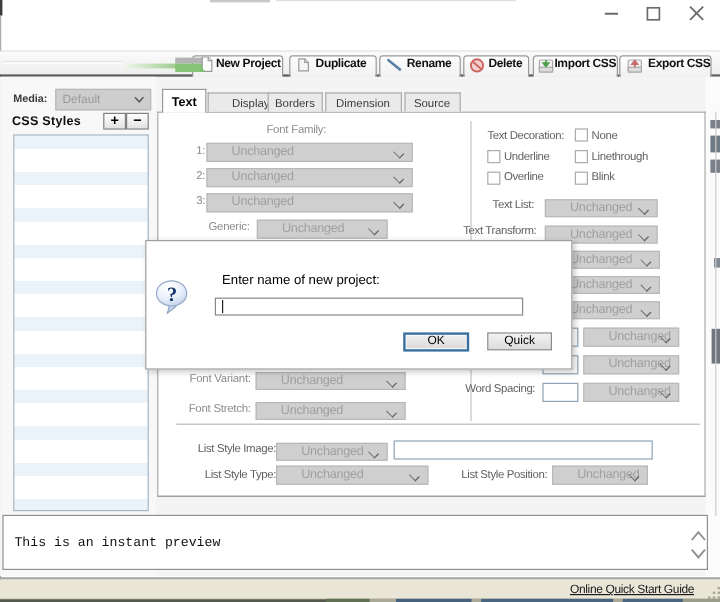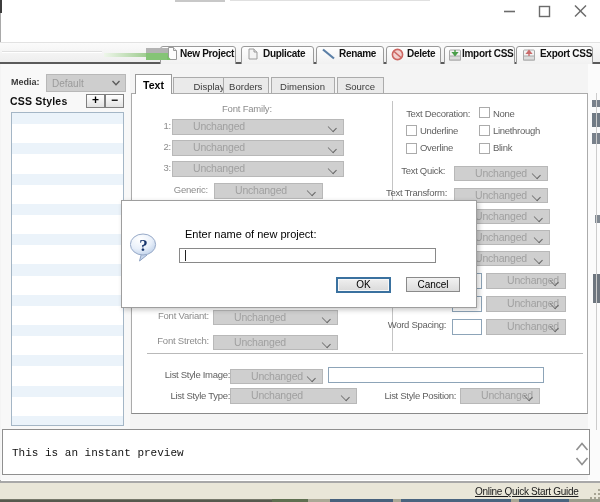--- a/index.html
+++ b/index.html
@@ -147,21 +147,21 @@
   <div class="lbl2" style="left:493px;top:108px;text-align:left;">None</div>
   <div class="cb" style="left:406px;top:125px;"></div>
   <div class="lbl2" style="left:420px;top:125px;text-align:left;">Underline</div>
   <div class="cb" style="left:479px;top:125px;"></div>
   <div class="lbl2" style="left:493px;top:125px;text-align:left;">Linethrough</div>
   <div class="cb" style="left:406px;top:143px;"></div>
   <div class="lbl2" style="left:420px;top:142px;text-align:left;">Overline</div>
   <div class="cb" style="left:479px;top:143px;"></div>
   <div class="lbl2" style="left:493px;top:142px;text-align:left;">Blink</div>
 
-  <div class="lbl2" style="left:345px;top:165px;width:100px;">Text Quick:</div>
+  <div class="lbl2" style="left:345px;top:165px;width:100px;">Text List:</div>
   <div class="dd" style="left:454px;top:166px;width:94px;height:15px;">Unchanged</div>
   <div class="lbl2" style="left:347px;top:187px;width:100px;">Text Transform:</div>
   <div class="dd" style="left:454px;top:188px;width:94px;height:15px;">Unchanged</div>
 
   <div class="dd" style="left:454px;top:209px;width:96px;height:15px;">Unchanged</div>
   <div class="dd" style="left:454px;top:230px;width:96px;height:15px;">Unchanged</div>
   <div class="dd" style="left:454px;top:251px;width:96px;height:15px;">Unchanged</div>
   <div class="winp" style="left:452px;top:273px;width:30px;height:16px;"></div>
   <div class="dd" style="left:486px;top:273px;width:80px;height:16px;">Unchanged</div>
   <div class="winp" style="left:452px;top:296px;width:30px;height:16px;"></div>
@@ -223,15 +223,15 @@
       </radialGradient>
     </defs>
     <path d="M11.5 20.5 L9.5 28 L17 22" fill="#c6d6ec" stroke="#8fa3c4" stroke-width="1"></path>
     <ellipse cx="13" cy="11.5" rx="12.6" ry="10.5" fill="url(#qg)" stroke="#98aac8" stroke-width="1"></ellipse>
     <text x="13.5" y="18" text-anchor="middle" font-family="Liberation Serif,serif" font-weight="bold" font-size="17" fill="#17356d">?</text>
   </svg>
   <div class="abs" style="left:185px;top:228px;font-size:11px;color:#000;">Enter name of new project:</div>
   <div class="abs" style="left:179px;top:248px;width:257px;height:15px;background:#fff;border:1px solid #898989;box-sizing:border-box;"></div>
   <div class="abs" style="left:185px;top:250px;width:1px;height:11px;background:#222;"></div>
   <div class="abs" style="left:336px;top:277px;width:55px;height:16px;border:2px solid #3a719f;background:linear-gradient(#efefef,#dadada);box-shadow:inset 0 0 0 1px #f8f8f8;box-sizing:border-box;text-align:center;font-size:10px;line-height:12px;color:#000;">OK</div>
-  <div class="abs" style="left:406px;top:276.5px;width:54px;height:15px;border:1px solid #8a8a8a;background:linear-gradient(#f2f2f2,#dcdcdc);box-sizing:border-box;text-align:center;font-size:10px;line-height:13px;color:#000;">Cancel</div>
+  <div class="abs" style="left:406px;top:276.5px;width:54px;height:15px;border:1px solid #8a8a8a;background:linear-gradient(#f2f2f2,#dcdcdc);box-sizing:border-box;text-align:center;font-size:10px;line-height:13px;color:#000;">Quick</div>
 
 </div>
 
 </body></html>

